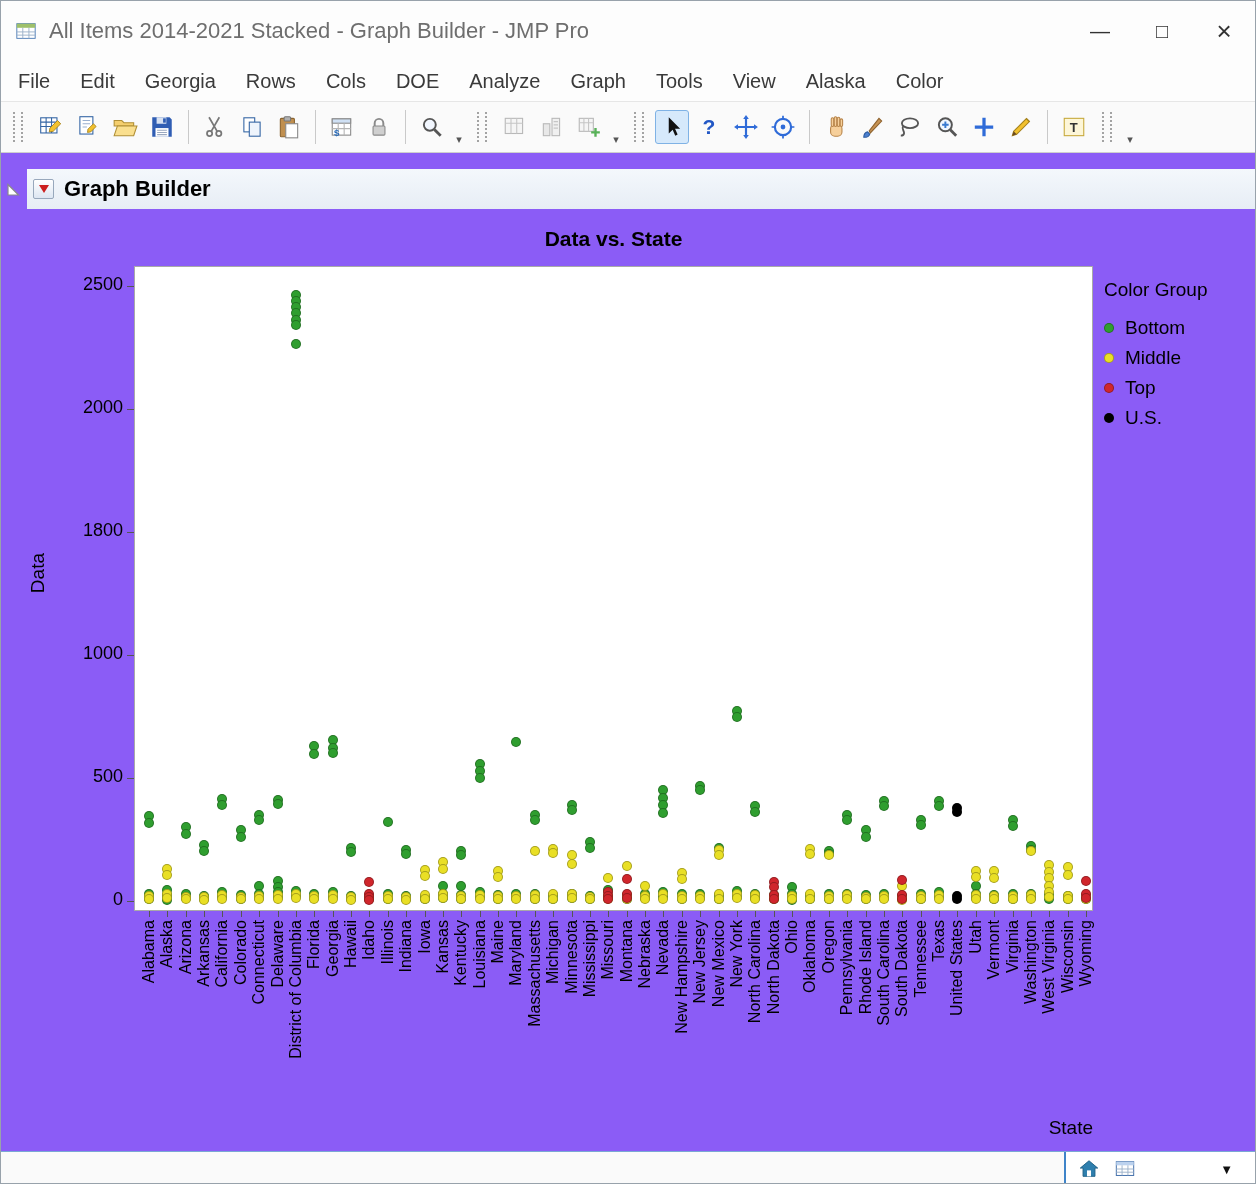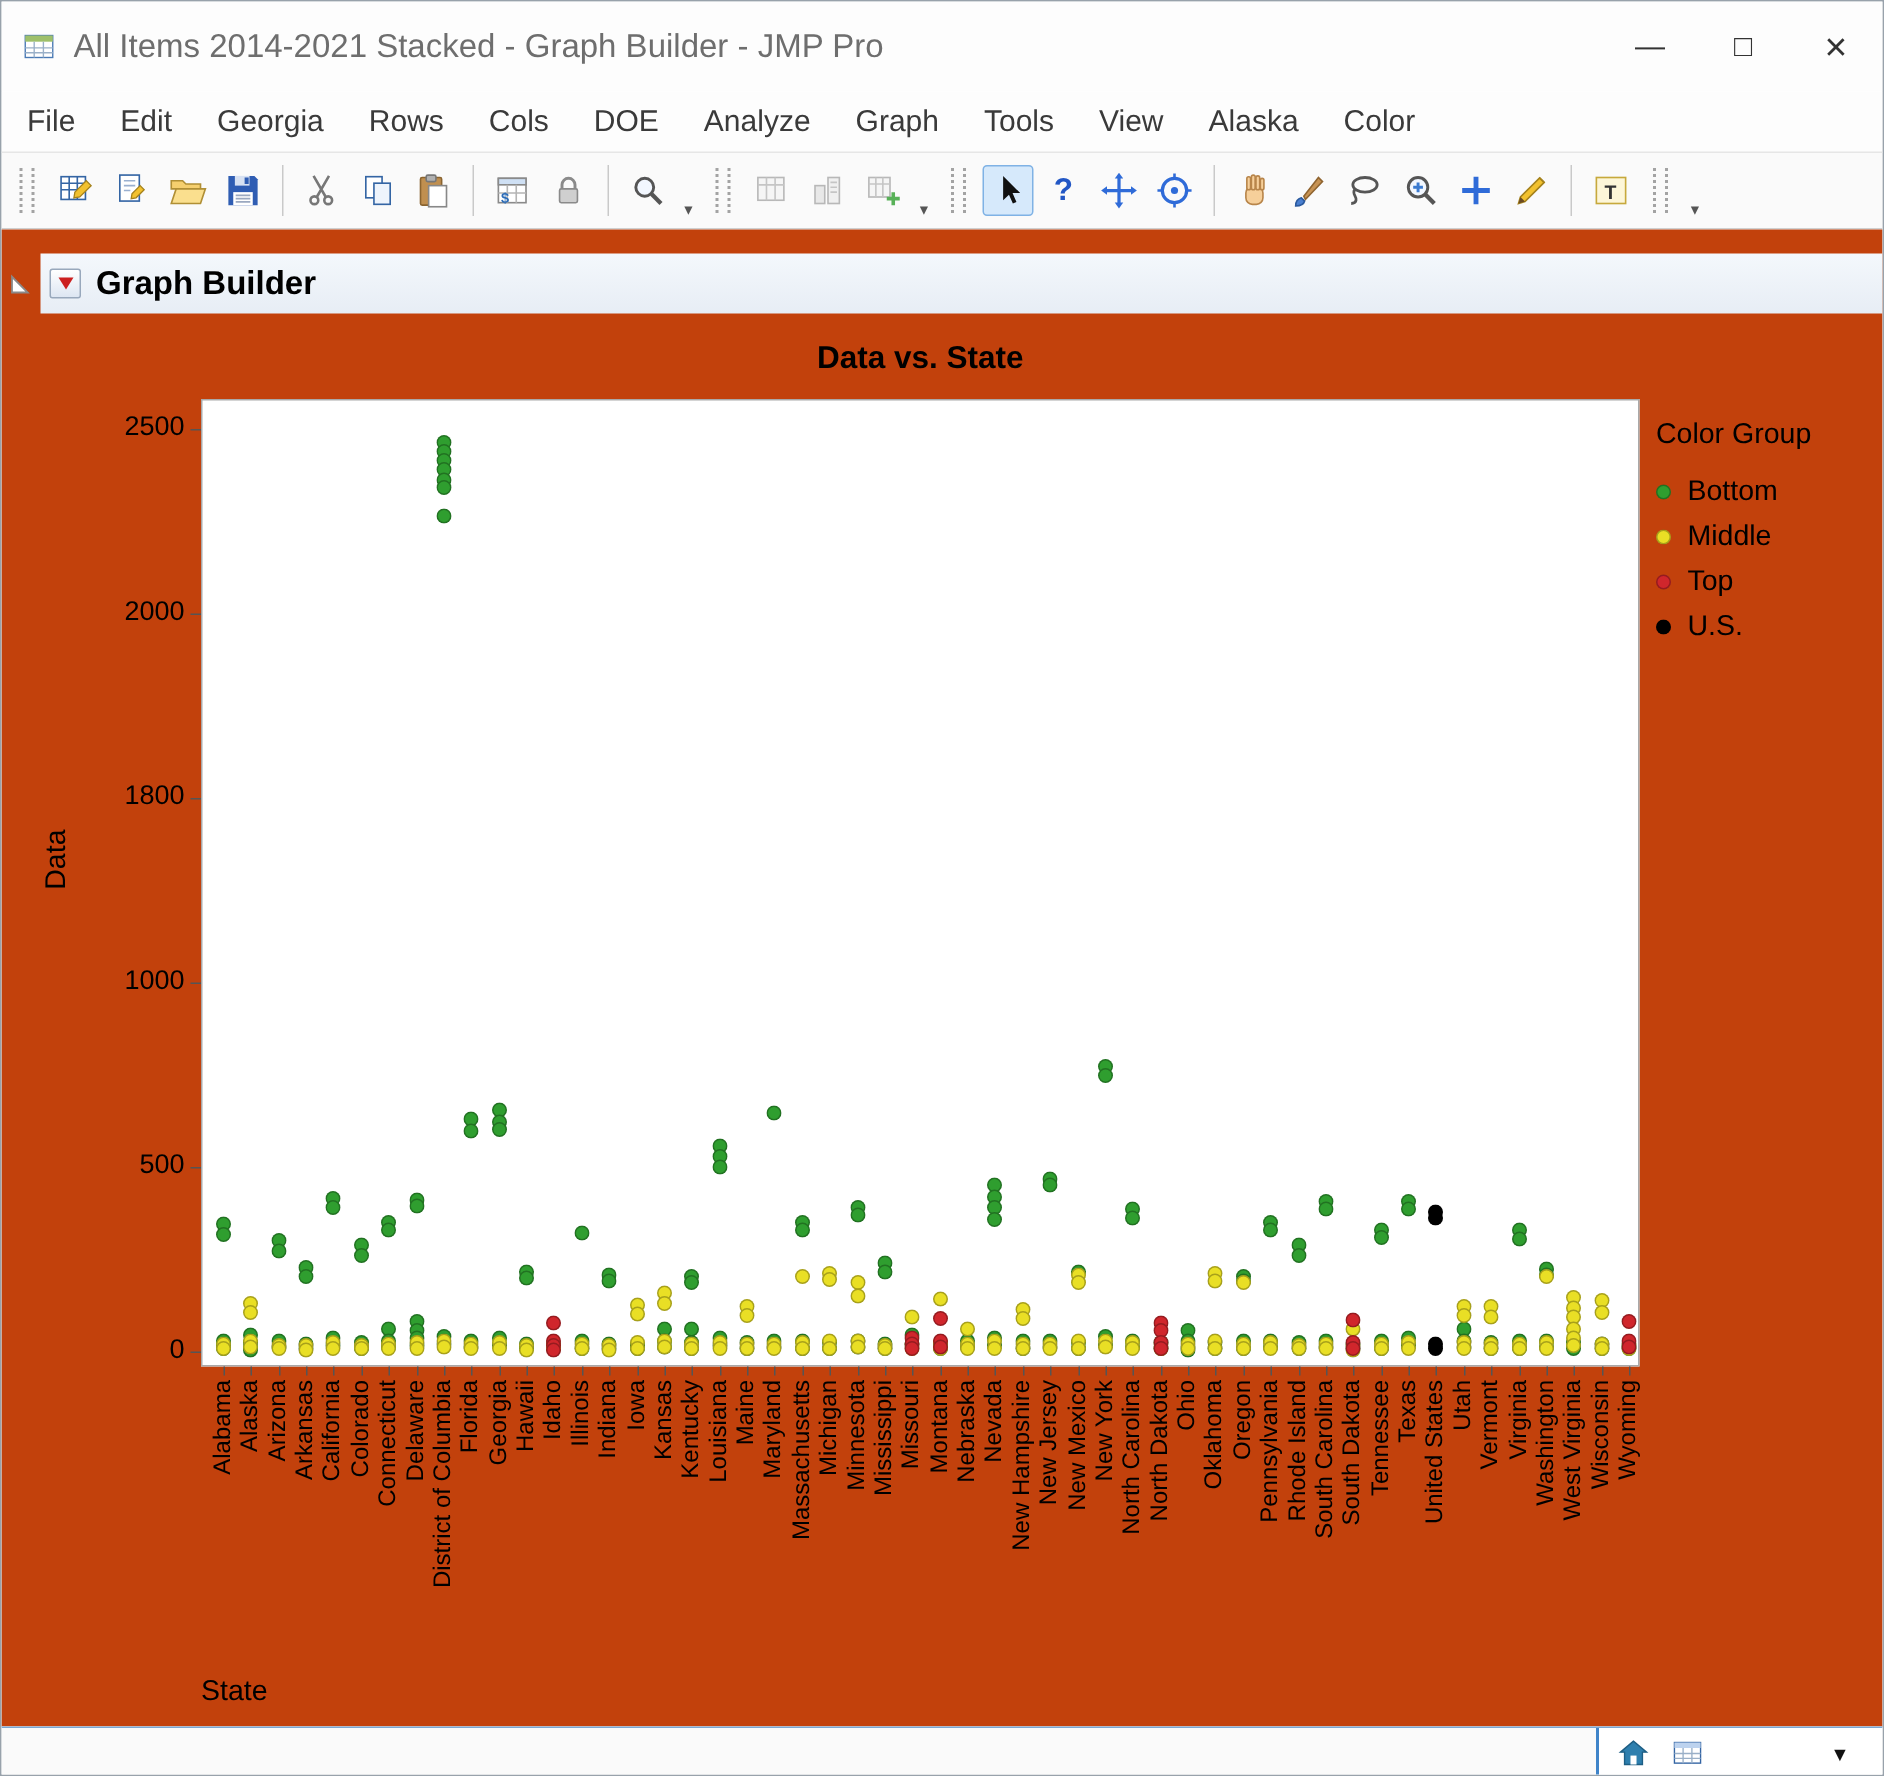--- a/index.html
+++ b/index.html
@@ -21,36 +21,36 @@
   
   .toolbar{height:50px;display:flex;align-items:center;background:#fafafa;border-top:1px solid #e6e6e6;border-bottom:1px solid #cfcfcf;padding:0 4px;gap:3px;}
   .tbtn{width:34px;height:34px;display:flex;align-items:center;justify-content:center;border-radius:3px;}
   .tbtn.glyph{font-size:21px;font-weight:bold;}
   .tool-selected{background:#d6e9fb;border:1px solid #7fb2e5;box-sizing:border-box;}
   .grip{width:6px;height:30px;border-left:2px dotted #a3a3a3;border-right:2px dotted #a3a3a3;margin:0 8px;}
   .sep{width:1px;height:34px;background:#c9c9c9;margin:0 6px;}
   .tb-dd{font-size:11px;color:#555;align-self:flex-end;margin-bottom:6px;width:14px;text-align:center;}
 
   
-  .report{height:998px;position:relative;background:#c2410c;}
+  .report{height:998px;position:relative;background:#8b5cf6;}
   .disclosure{position:absolute;left:5px;top:28px;}
   .outline-header{position:absolute;left:26px;right:0;top:16px;height:40px;background:linear-gradient(180deg,#f4f8fc,#e7edf5);display:flex;align-items:center;gap:10px;padding-left:6px;}
   .rt-btn{width:19px;height:18px;border:1px solid #98a8bc;background:linear-gradient(#ffffff,#dde6f2);display:flex;align-items:center;justify-content:center;border-radius:2px;}
   .rt-tri{width:0;height:0;border-left:5px solid transparent;border-right:5px solid transparent;border-top:8px solid #cc1f1f;}
   .outline-title{font-size:22px;font-weight:bold;color:#000;}
 
   #chart-region{position:absolute;left:0;top:62px;right:0;bottom:0;}
   .cr{position:absolute;}
   .plot-area{border:1px solid #a9a9a9;background:#fff;box-sizing:border-box;}
   .ytickmark,.xtickmark{background:#555;}
   .yticklabel{font-size:18px;text-align:right;color:#000;}
   .xlab{width:20px;writing-mode:vertical-rl;transform:rotate(180deg);font-size:16px;line-height:20px;white-space:nowrap;color:#000;}
   .chart-title{position:absolute;left:133px;width:959px;top:12px;text-align:center;font-size:21px;font-weight:bold;color:#000;}
   .y-axis-title{position:absolute;left:26px;top:338px;writing-mode:vertical-rl;transform:rotate(180deg);font-size:19px;color:#000;}
-  .x-axis-title{position:absolute;left:133px;width:959px;top:902px;text-align:left;font-size:19px;color:#000;}
+  .x-axis-title{position:absolute;left:133px;width:959px;top:902px;text-align:right;font-size:19px;color:#000;}
   .dot{width:10px;height:10px;border-radius:50%;border:1px solid rgba(0,0,0,.28);box-sizing:border-box;}
 
   #legend{position:absolute;left:1103px;top:64px;}
   .legend-title{font-size:19px;color:#000;}
   #legend-items{margin-top:12px;}
   .legend-item{display:flex;align-items:center;gap:11px;height:30px;}
   .legend-dot{width:10px;height:10px;border-radius:50%;border:1px solid rgba(0,0,0,.28);box-sizing:border-box;}
   .legend-label{font-size:19px;color:#000;}
 
   

